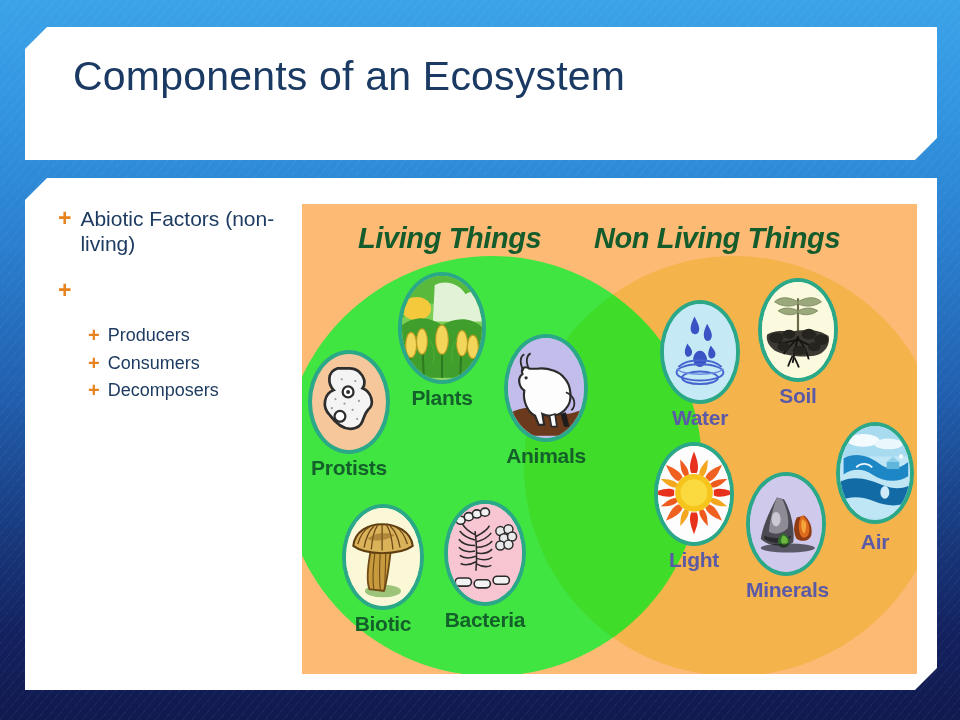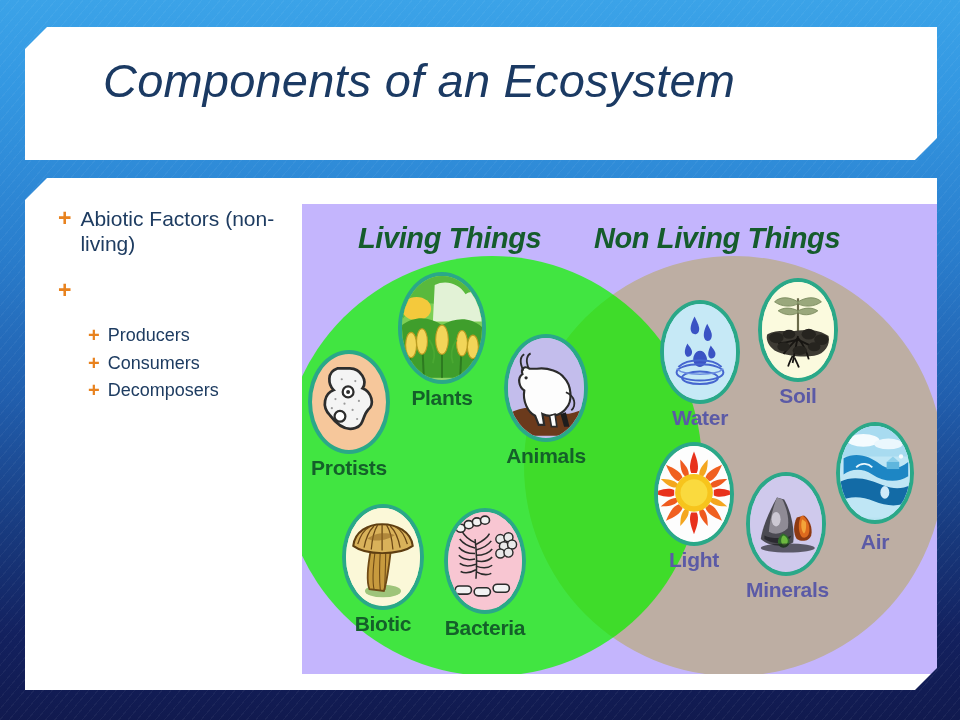--- a/index.html
+++ b/index.html
@@ -39,27 +39,26 @@
         22px 0, 100% 0, 100% calc(100% - 22px),
         calc(100% - 22px) 100%, 0 100%, 0 22px);
   }
 
   #title-panel {
     left: 25px; top: 27px;
     width: 912px; height: 133px;
   }
   #title-text {
     position: absolute;
-    left: 78px; top: 26px;
-    font-size: 47px;
+    left: 48px; top: 26px;
+    font-size: 41px;
     font-weight: 400;
     color: #1b3a63;
     letter-spacing: 0.2px;
     white-space: nowrap;
-    font-style: italic;
   }
 
   #body-panel {
     left: 25px; top: 178px;
     width: 912px; height: 512px;
   }
 
   
   #bullet-list {
     position: absolute;
@@ -90,23 +89,22 @@
     margin-left: 30px;
     margin-bottom: 6px;
   }
   .lvl2 .plus { font-size: 20px; margin-right: 8px; }
 
   
   #venn-figure {
     position: absolute;
     left: 277px; top: 26px;
     width: 615px; height: 470px;
-    background: #c4b5fd;
+    background: #fdba74;
     overflow: hidden;
-    padding-left: 39px;
   }
   .venn-heading {
     position: absolute;
     font-size: 29px;
     font-style: italic;
     font-weight: bold;
     color: #155c2c;
     letter-spacing: -0.4px;
     white-space: nowrap;
     z-index: 7;
@@ -157,21 +155,21 @@
 
   
   #pod-protists  { left: 6px;   top: 146px; }
   #pod-protists  .oval { width: 82px; height: 104px; background: #f6c79b; }
   #pod-plants    { left: 96px;  top: 68px; }
   #pod-plants    .oval { width: 88px; height: 112px; background: #8fd66a; }
   #pod-animals   { left: 202px; top: 130px; }
   #pod-animals   .oval { width: 84px; height: 108px; background: #c3bdec; }
   #pod-fungus    { left: 40px;  top: 300px; }
   #pod-fungus    .oval { width: 82px; height: 106px; background: #fbf8d8; }
-  #pod-bacteria  { left: 142px; top: 304px; }
+  #pod-bacteria  { left: 142px; top: 296px; }
   #pod-bacteria  .oval { width: 82px; height: 106px; background: #f8c6d2; }
   #pod-water     { left: 358px; top: 96px; }
   #pod-water     .oval { width: 80px; height: 104px; background: #c6e9f6; }
   #pod-soil      { left: 456px; top: 74px; }
   #pod-soil      .oval { width: 80px; height: 104px; background: #fbfade; }
   #pod-air       { left: 534px; top: 218px; }
   #pod-air       .oval { width: 78px; height: 102px; background: #b9e3f2; }
   #pod-light     { left: 352px; top: 238px; }
   #pod-light     .oval { width: 80px; height: 104px; background: #fdfdfd; }
   #pod-minerals  { left: 444px; top: 268px; }

